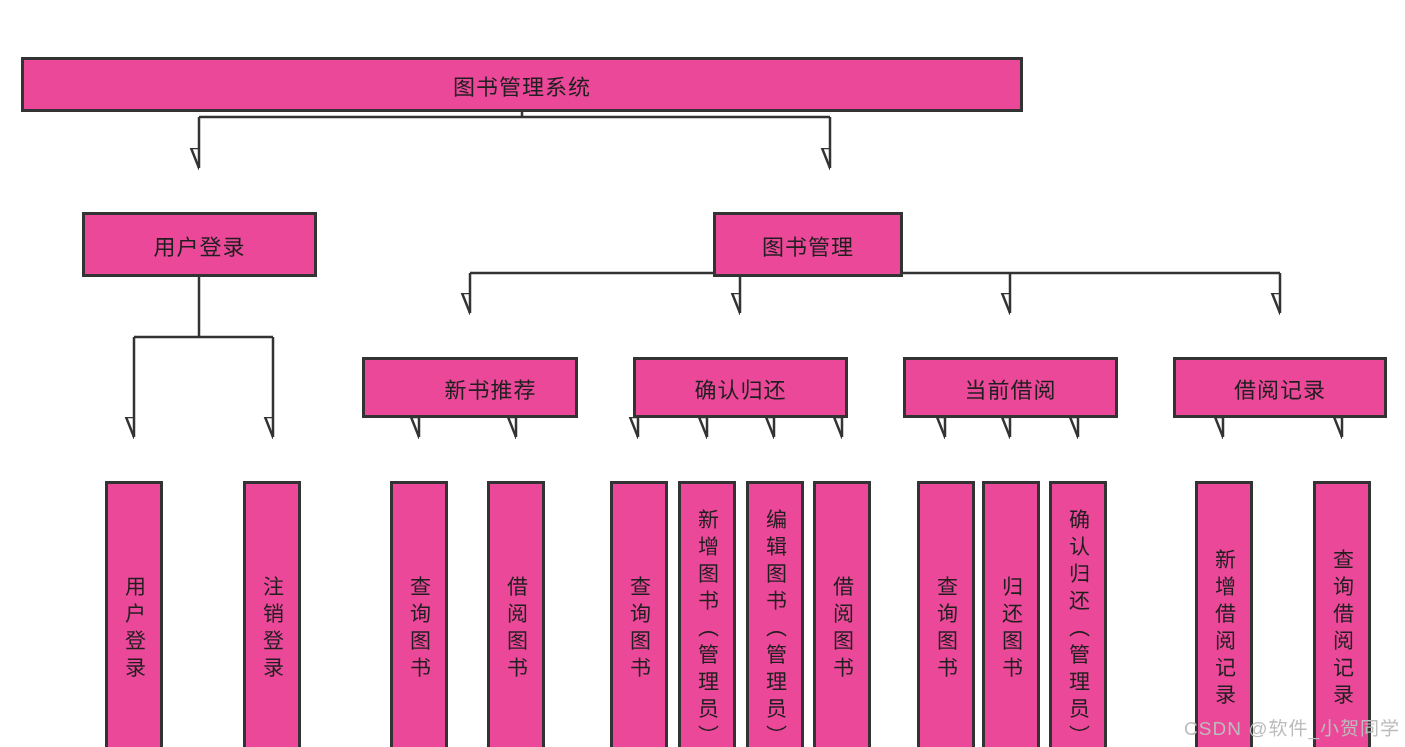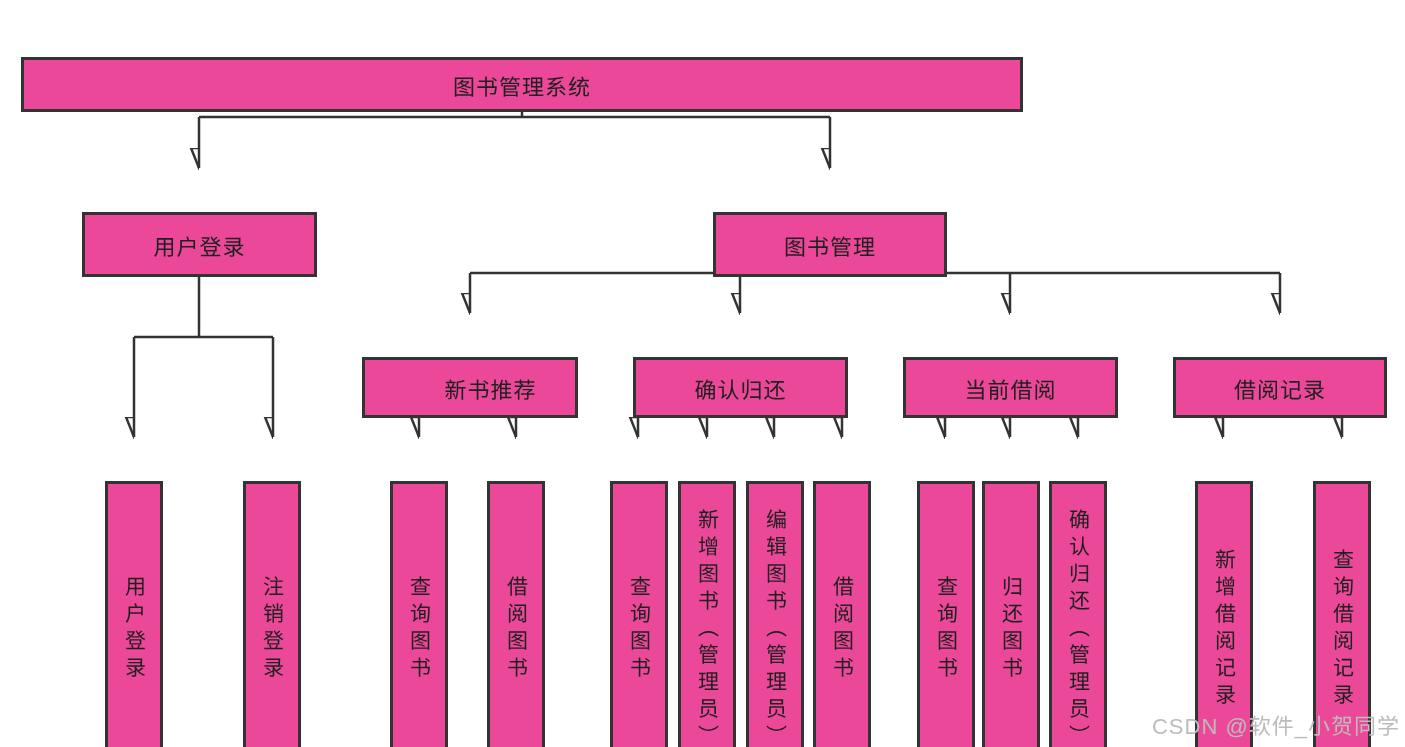--- a/index.html
+++ b/index.html
@@ -45,21 +45,21 @@
     writing-mode: vertical-rl;
     text-orientation: mixed;
     font-size: 21px;
     line-height: 1;
     letter-spacing: 6px;
   }
   .watermark {
     position: absolute;
     right: 5px;
     bottom: 7px;
-    font-size: 22px;
+    font-size: 19px;
     color: #bcbcbc;
     letter-spacing: 1px;
     white-space: nowrap;
   }
 </style>
 </head>
 <body>
 
 <div class="canvas">
 
@@ -125,21 +125,21 @@
     </g>
   </svg>
 
   <div class="box h" style="left:21px; top:13px; width:1002px; height:55px;">
     <span class="label">图书管理系统</span>
   </div>
 
   <div class="box h" style="left:82px; top:168px; width:235px; height:65px;">
     <span class="label">用户登录</span>
   </div>
-  <div class="box h" style="left:713px; top:168px; width:234px; height:65px;">
+  <div class="box h" style="left:713px; top:168px; width:190px; height:65px;">
     <span class="label">图书管理</span>
   </div>
 
   <div class="box h" style="left:362px; top:313px; width:216px; height:61px;padding-left:41px;">
     <span class="label">新书推荐</span>
   </div>
   <div class="box h" style="left:633px; top:313px; width:215px; height:61px;">
     <span class="label">确认归还</span>
   </div>
   <div class="box h" style="left:1173px; top:313px; width:214px; height:61px;">

